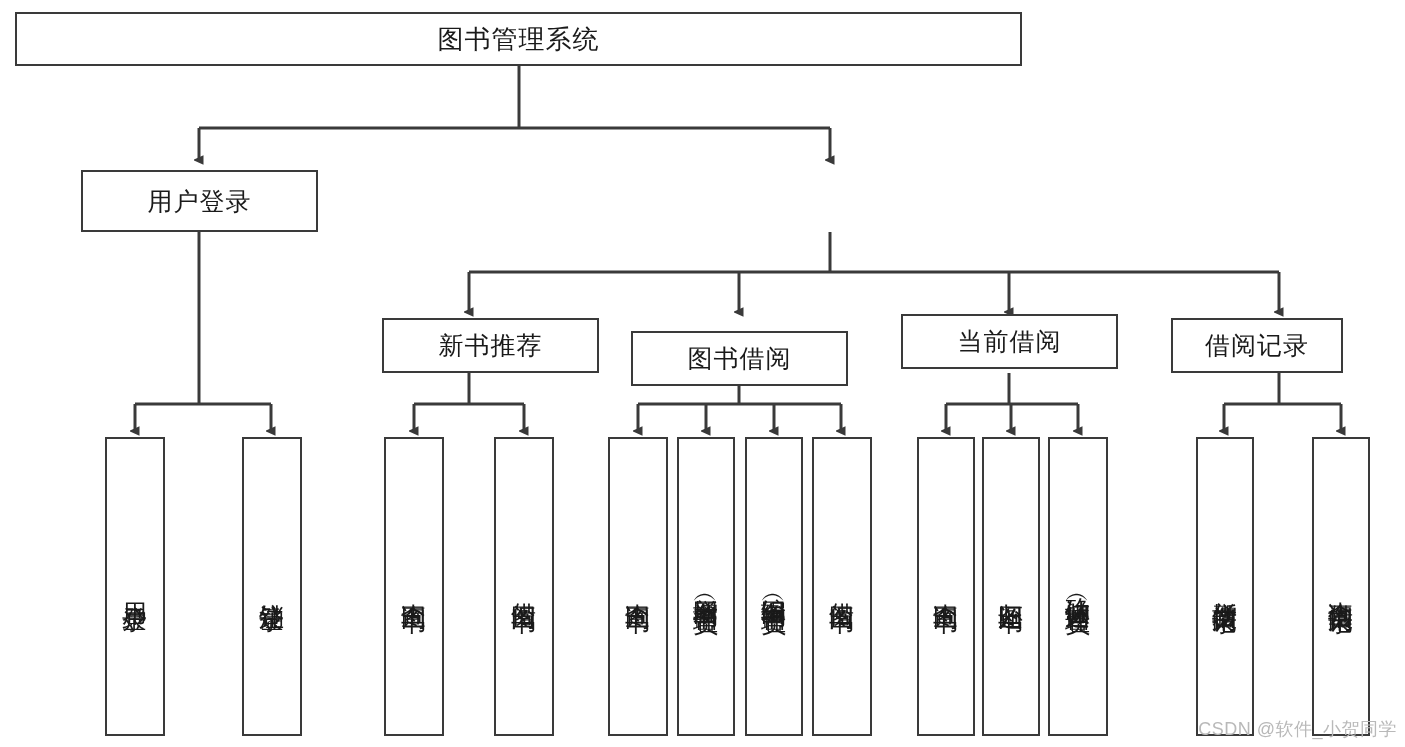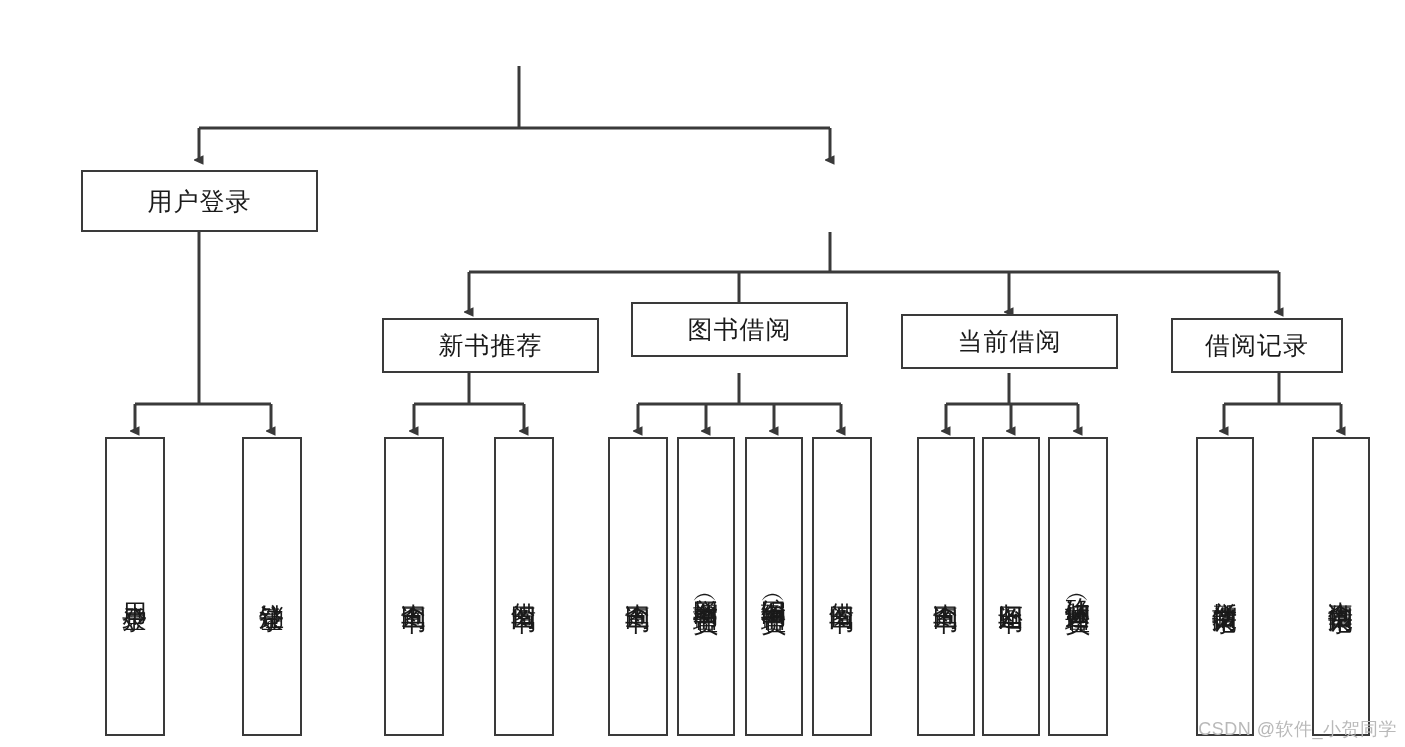--- a/index.html
+++ b/index.html
@@ -116,29 +116,32 @@
       <path d="M 1011 404 L 1011 431" marker-end="url(#arrow)"></path>
       <path d="M 1078 404 L 1078 431" marker-end="url(#arrow)"></path>
 
       <path d="M 1279 373 L 1279 404"></path>
       <path d="M 1224 404 L 1341 404"></path>
       <path d="M 1224 404 L 1224 431" marker-end="url(#arrow)"></path>
       <path d="M 1341 404 L 1341 431" marker-end="url(#arrow)"></path>
     </g>
   </svg>
 
+  <div class="node node-h root" style="left:15px; top:12px; width:1007px; height:54px;">
+    <span>图书管理系统</span>
+  </div>
 
   <div class="node node-h" style="left:81px; top:170px; width:237px; height:62px;">
     <span>用户登录</span>
   </div>
 
   <div class="node node-h" style="left:382px; top:318px; width:217px; height:55px;">
     <span>新书推荐</span>
   </div>
-  <div class="node node-h" style="left:631px; top:302px; width:217px; height:55px;">
+  <div class="node node-h" style="left:631px; top:331px; width:217px; height:55px;">
     <span>图书借阅</span>
   </div>
   <div class="node node-h" style="left:901px; top:314px; width:217px; height:55px;">
     <span>当前借阅</span>
   </div>
   <div class="node node-h" style="left:1171px; top:318px; width:172px; height:55px;">
     <span>借阅记录</span>
   </div>
 
   <div class="node node-v" style="left:105px; top:437px; width:60px; height:299px;">

